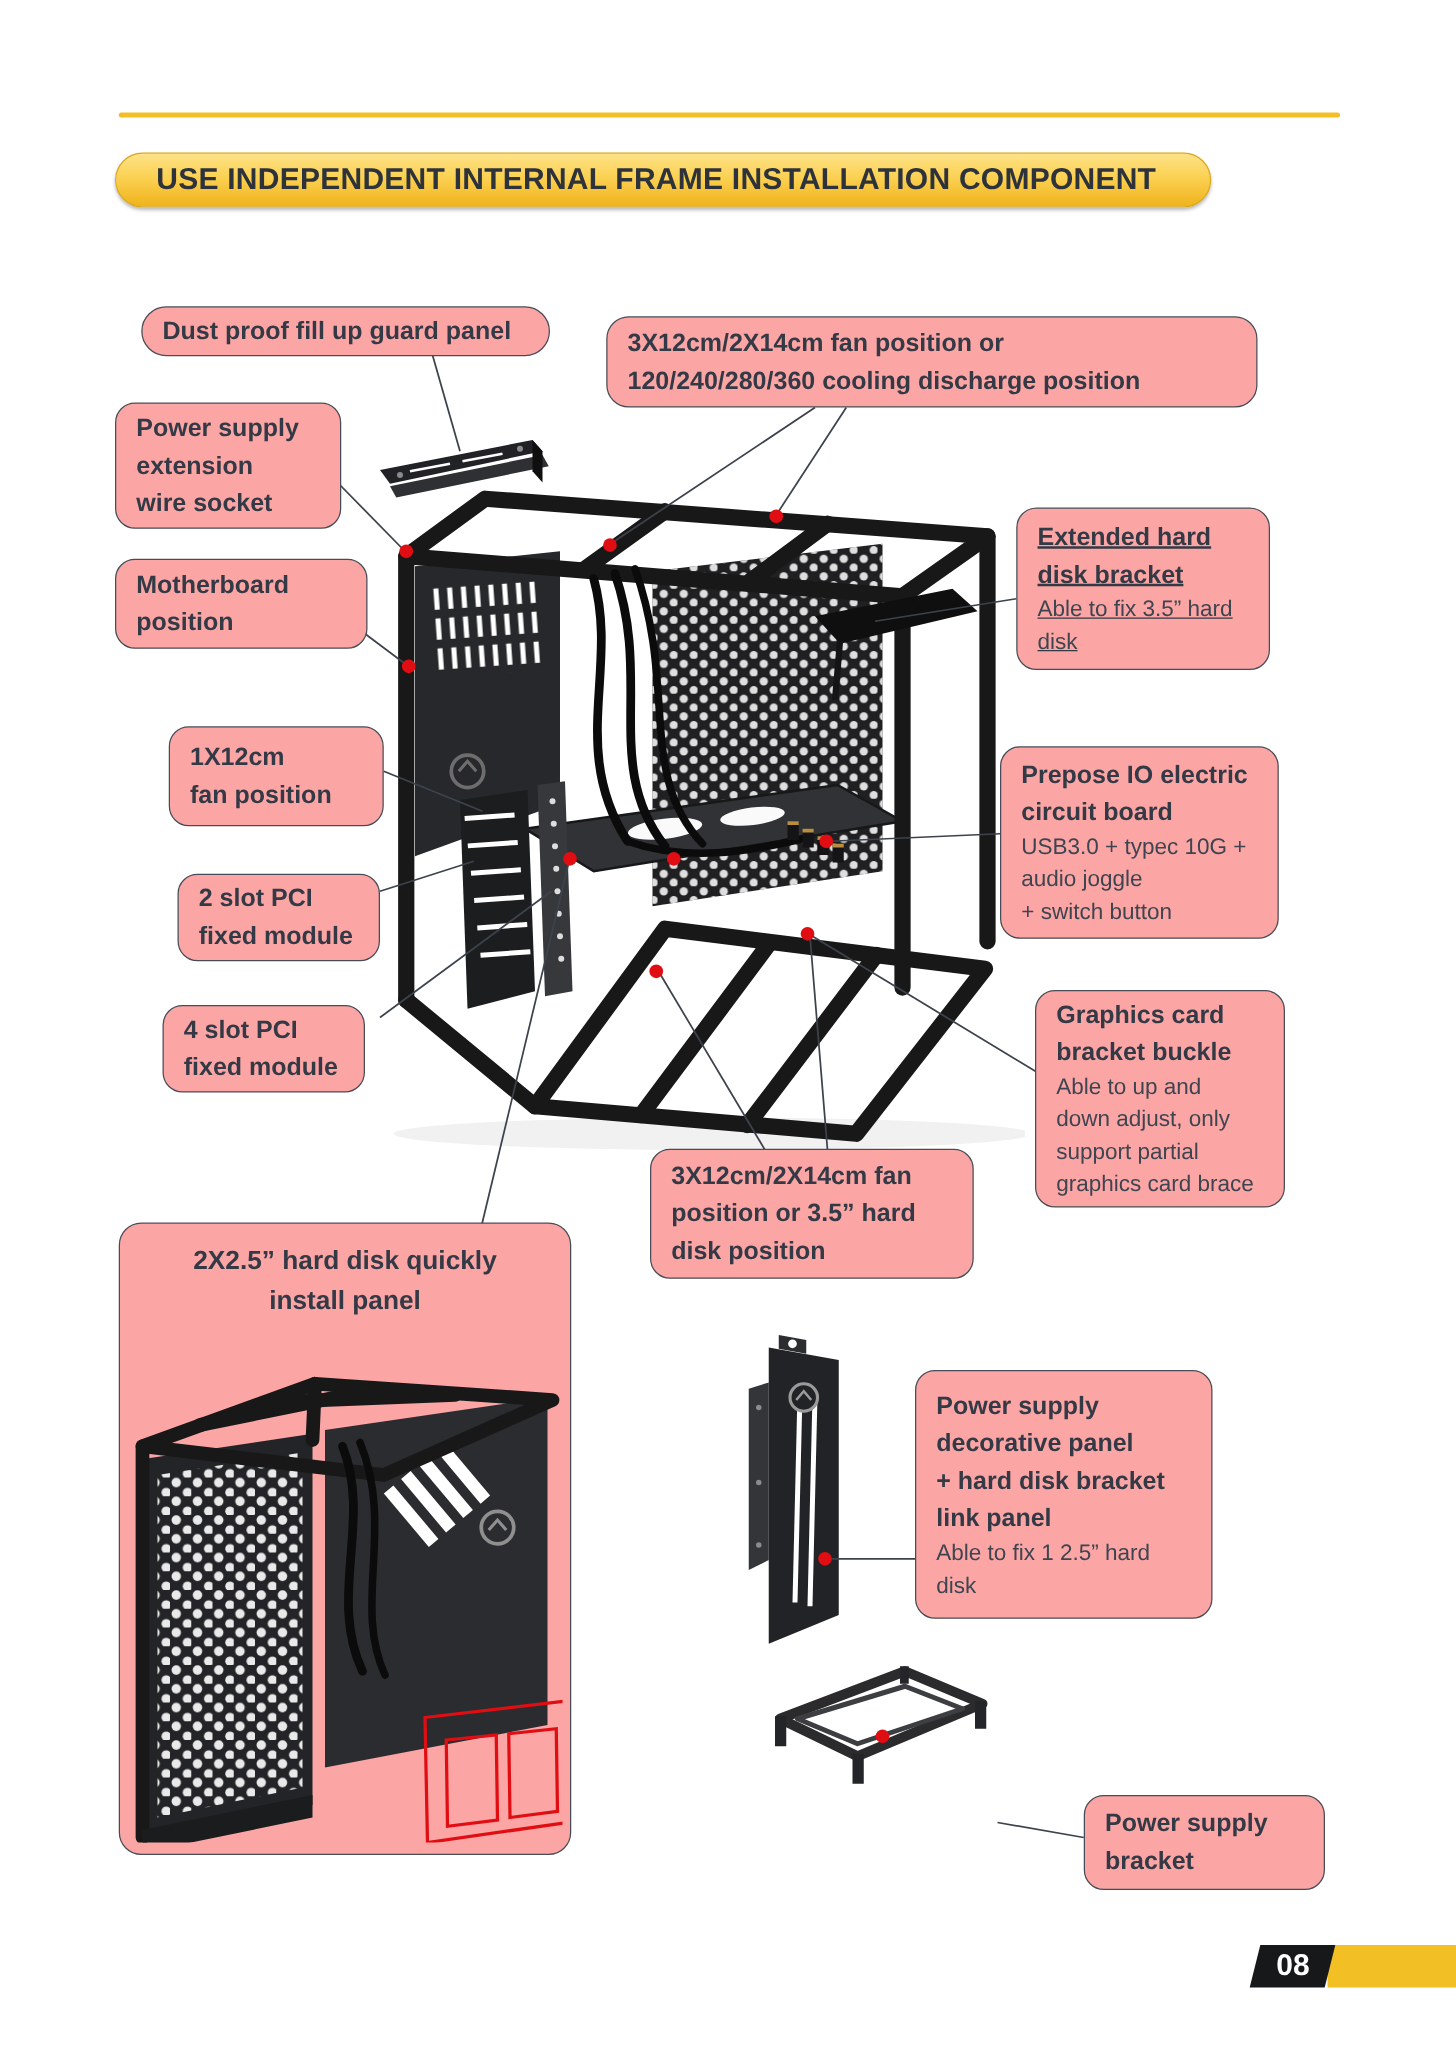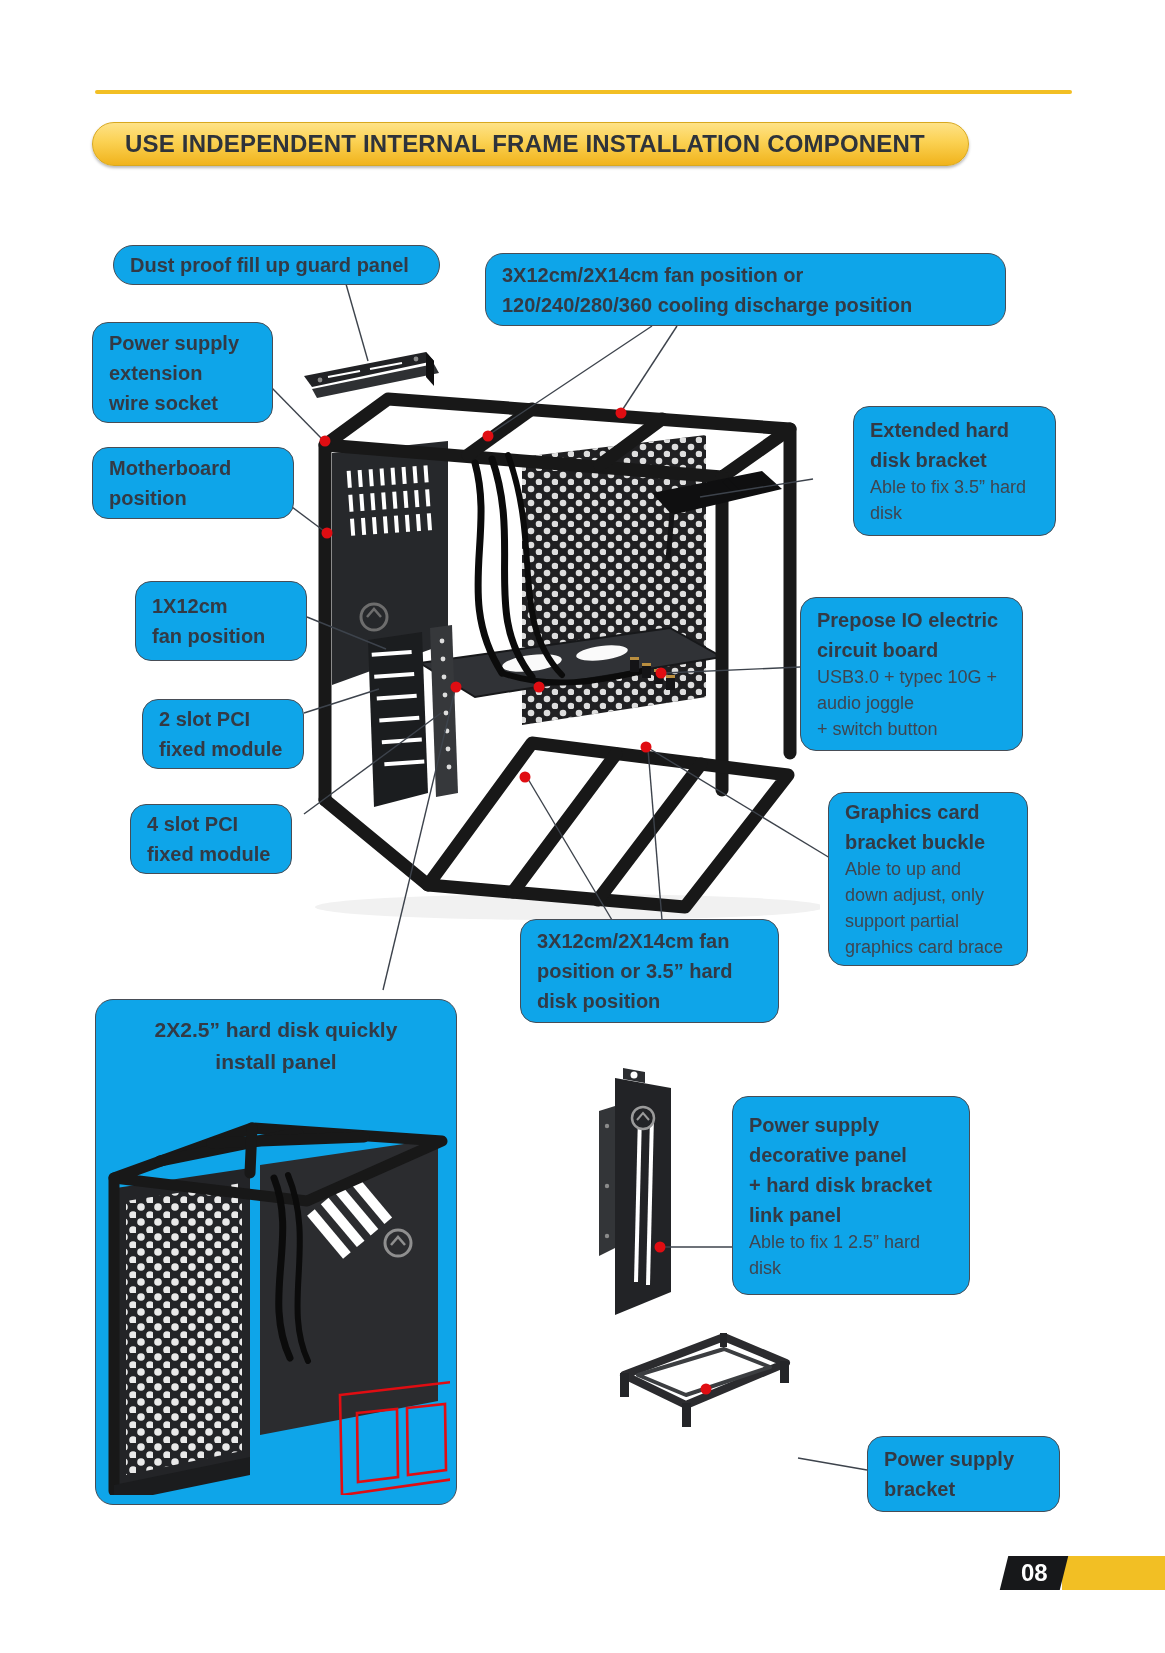--- a/index.html
+++ b/index.html
@@ -12,38 +12,38 @@
   
   #banner{
     position:absolute;left:92px;top:122px;width:877px;height:44px;border-radius:22px;
     background:linear-gradient(180deg,#fee287 0%,#fbd152 45%,#f0b31c 100%);
     border:1px solid #d8a81f;box-shadow:0 2px 3px rgba(0,0,0,.28);
     display:flex;align-items:center;padding-left:32px;box-sizing:border-box;
     font-size:24px;font-weight:bold;color:#2e333b;letter-spacing:.2px;z-index:3;
   }
   
   .callout{
-    position:absolute;background:#0ea5e9;border:1.7px solid #474d56;border-radius:16px;
+    position:absolute;background:#fca5a5;border:1.7px solid #474d56;border-radius:16px;
     box-sizing:border-box;padding:6px 16px;display:flex;flex-direction:column;justify-content:center;
     z-index:2;
   }
   .co-title{font-weight:bold;font-size:20px;line-height:1.5;color:#333a45;white-space:pre-line;}
   .co-desc{font-size:18px;line-height:1.44;color:#3e4550;white-space:pre-line;margin-top:0;}
   #co-dust{left:113px;top:245px;width:327px;height:40px;border-radius:20px;}
   #co-top-fan{left:485px;top:253px;width:521px;height:73px;border-radius:18px;}
   #co-psu-ext{left:92px;top:322px;width:181px;height:101px;}
   #co-mobo{left:92px;top:447px;width:202px;height:72px;}
-  #co-ext-hdd{left:853px;top:406px;width:203px;height:130px;}
+  #co-ext-hdd{left:813px;top:406px;width:203px;height:130px;text-decoration:underline;}
   #co-1x12{left:135px;top:581px;width:172px;height:80px;}
   #co-prepose{left:800px;top:597px;width:223px;height:154px;}
   #co-pci2{left:142px;top:699px;width:162px;height:70px;}
   #co-pci4{left:130px;top:804px;width:162px;height:70px;}
   #co-gfx{left:828px;top:792px;width:200px;height:174px;}
   #co-bottom-fan{left:520px;top:919px;width:259px;height:104px;}
-  #co-hdd25{left:95px;top:999px;width:362px;height:506px;justify-content:flex-end;padding:14px 6px 6px 6px;border-radius:18px;}
+  #co-hdd25{left:95px;top:978px;width:362px;height:506px;justify-content:flex-end;padding:14px 6px 6px 6px;border-radius:18px;}
   #co-hdd25 .co-title{text-align:center;font-size:21px;}
   #co-psu-deco{left:732px;top:1096px;width:238px;height:199px;}
   #co-psu-bracket{left:867px;top:1436px;width:193px;height:76px;}
   
   .illus{position:absolute;z-index:0;}
   #overlay{position:absolute;left:0;top:0;width:1165px;height:1653px;z-index:1;pointer-events:none;}
   
   #footer-black{
     position:absolute;left:1004px;top:1556px;width:60px;height:34px;background:#17181a;
     transform:skewX(-14deg);display:flex;align-items:center;justify-content:center;z-index:2;

